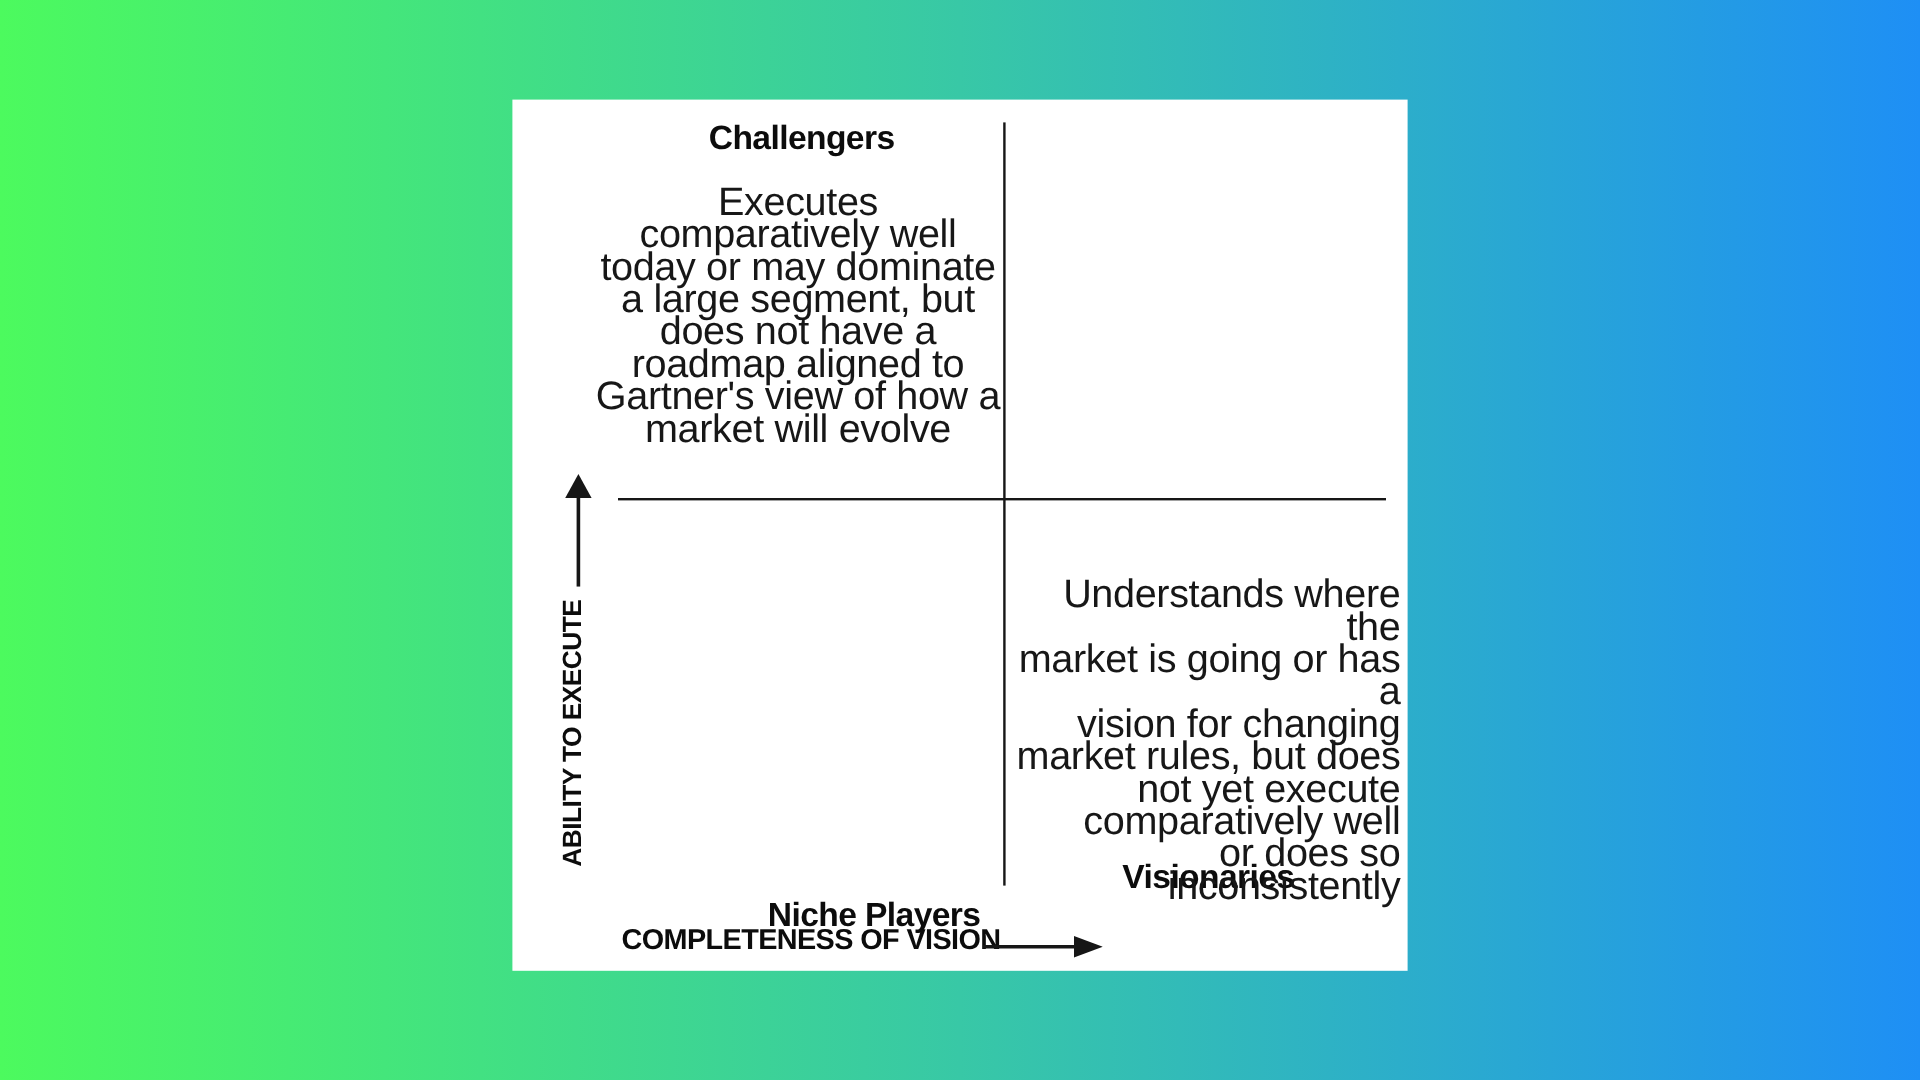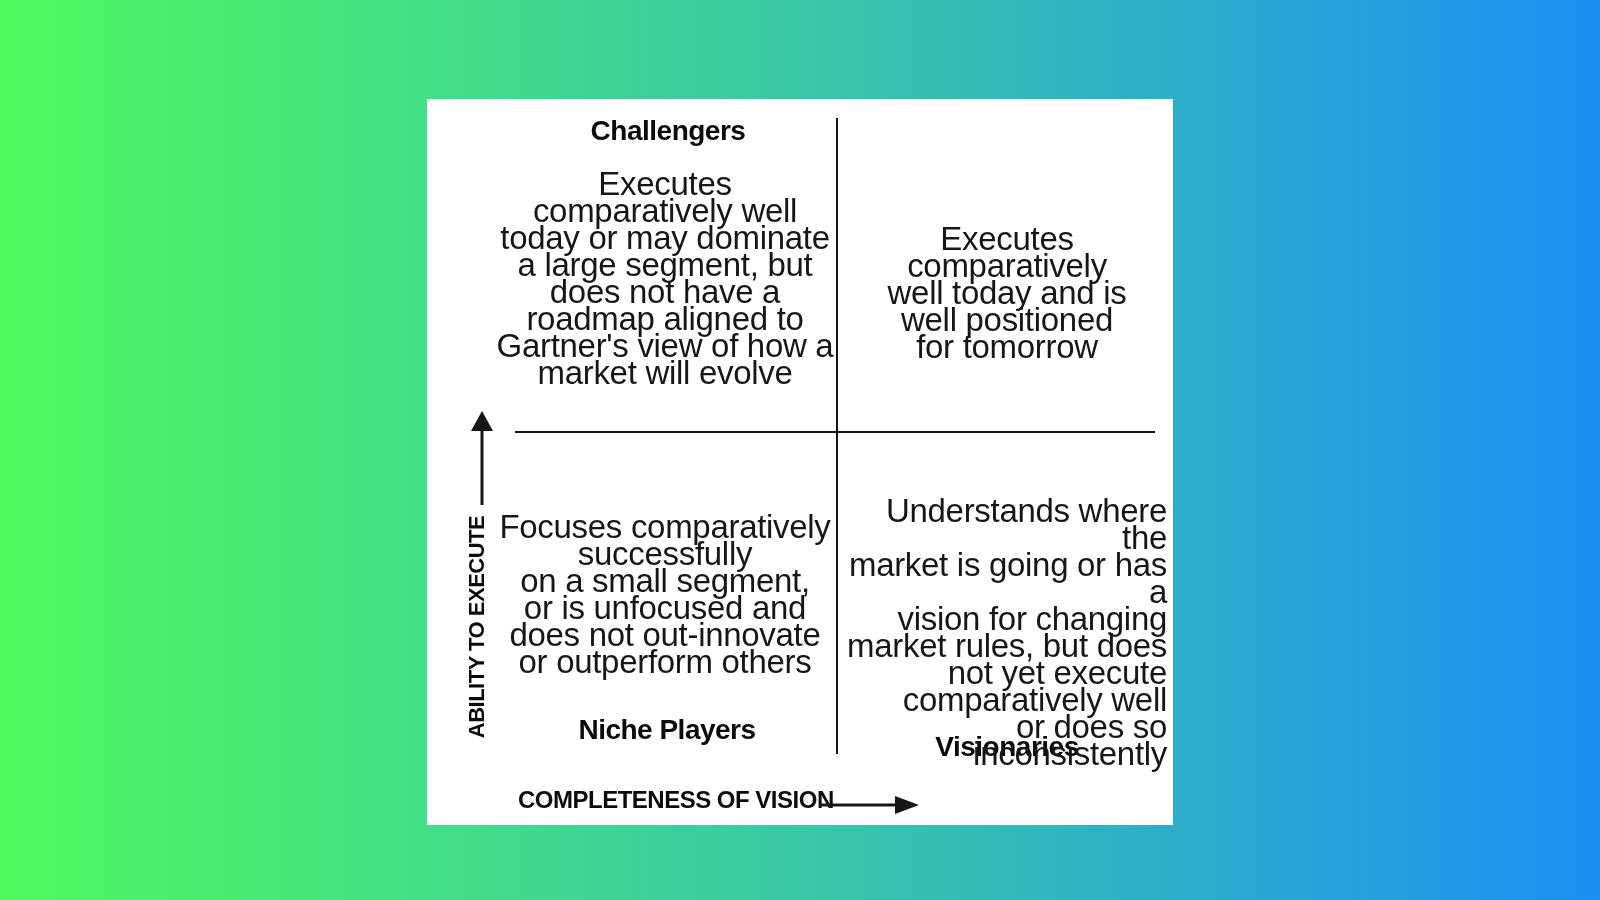--- a/index.html
+++ b/index.html
@@ -16,21 +16,20 @@
     height: 900px;
     background: linear-gradient(90deg, #4cfa5e 0%, #38c8a6 50%, #1e8ff5 100%);
   }
   .card {
     position: absolute;
     left: 427px;
     top: 83px;
     width: 746px;
     height: 726px;
     background: #ffffff;
-    margin-top: 16px;
   }
   .card * { position: absolute; }
   .vline {
     left: 409px;
     top: 19px;
     width: 2px;
     height: 636px;
     background: #161616;
   }
   .hline {
@@ -51,21 +50,21 @@
   .q-desc {
     font-size: 33px;
     line-height: 27px;
     color: #171717;
     letter-spacing: -0.3px;
     text-align: center;
     white-space: pre-line;
   }
   .t-challengers { left: 91px;  top: 16px;  width: 300px; }
   .t-leaders     { left: 430px; top: 16px;  width: 300px; }
-  .t-niche       { left: 90px;  top: 615px; width: 300px; }
+  .t-niche       { left: 90px;  top: 664px; width: 300px; text-align: right; }
   .t-visionaries { left: 430px; top: 632px; width: 300px; }
   .d-challengers { left: 63px;  top: 71px;  width: 350px; }
   .d-leaders     { left: 430px; top: 126px; width: 300px; }
   .d-niche       { left: 63px;  top: 414px; width: 350px; }
   .d-visionaries { left: 420px; top: 398px; width: 320px; text-align: right; }
   .y-arrow {
     left: 42px;
     top: 312px;
     width: 26px;
     height: 94px;
@@ -114,30 +113,20 @@
     <div class="q-title t-visionaries">Visionaries</div>
 
     <div class="q-desc d-challengers">Executes
 comparatively well
 today or may dominate
 a large segment, but
 does not have a
 roadmap aligned to
 Gartner's view of how a
 market will evolve</div>
-    <div class="q-desc d-leaders">Executes comparatively
-well today and is
-well positioned
-for tomorrow</div>
-    <div class="q-desc d-niche">Focuses comparatively
-successfully
-on a small segment,
-or is unfocused and
-does not out-innovate
-or outperform others</div>
     <div class="q-desc d-visionaries">Understands where the
 market is going or has a
 vision for changing
 market rules, but does
 not yet execute
 comparatively well
 or does so inconsistently</div>
 
     <svg class="y-arrow" viewBox="0 0 26 94">
       <line x1="13" y1="10" x2="13" y2="94" stroke="#161616" stroke-width="3"></line>

